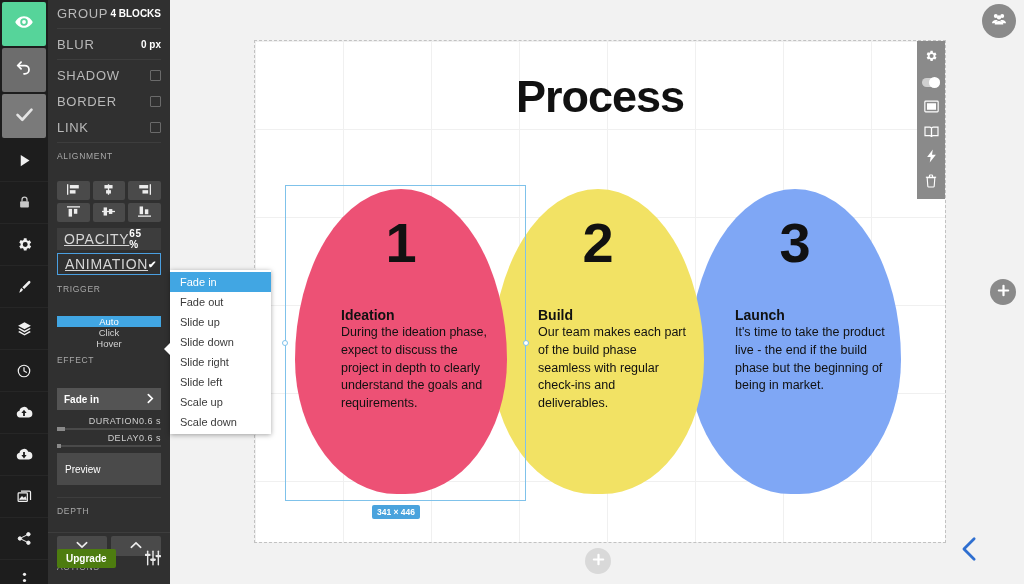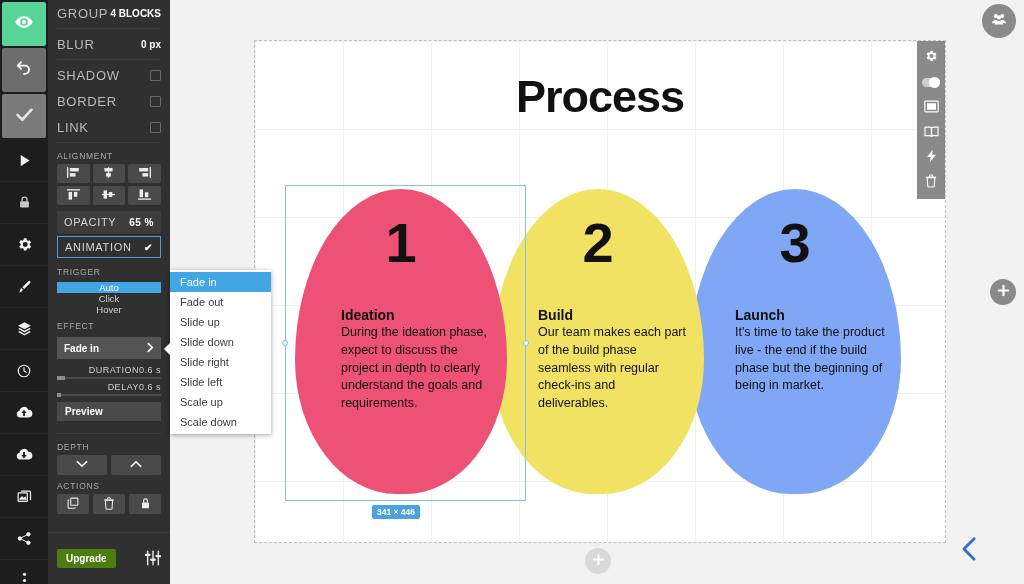--- a/index.html
+++ b/index.html
@@ -45,59 +45,59 @@
     padding: 0 9px; height: 26px;
   }
   .prow .lbl { color: #b9b9b9; text-transform: uppercase; font-size: 13px; letter-spacing: .7px;}
   .prow .val { color: #ffffff; font-size: 10px; font-weight: bold; letter-spacing: 0; }
   .divider { height: 1px; background: #3d3d3d; margin: 2px 9px; }
   .chkbox {
     width: 11px; height: 11px; border: 1px solid #6a6a6a; border-radius: 1px;
     background: transparent;
   }
   .sect-label {
-    padding: 6px 9px 3px 9px; color: #a9a9a9;
+    padding: 6px 9px 20px 9px; color: #a9a9a9;
     text-transform: uppercase; font-size: 8.5px; letter-spacing: .7px;
   }
   .align-grid {
     display: grid; grid-template-columns: repeat(3, 1fr);
     gap: 3px; padding: 0 9px 3px 9px;
   }
   .align-btn {
     background: #4a4a4a; height: 19px; border-radius: 2px;
     display: flex; align-items: center; justify-content: center;
   }
   .boxed {
     margin: 3px 9px; background: #3d3d3d; height: 22px;
     display: flex; align-items: center; justify-content: space-between;
     padding: 0 7px;
   }
   .boxed.active { background: #303030; border: 1px solid #4a9fe0; }
-  .boxed .lbl { text-transform: uppercase; font-size: 11px; color: #d6d6d6; letter-spacing: .7px;}
+  .boxed .lbl { text-transform: uppercase; font-size: 14px; color: #d6d6d6; letter-spacing: .7px; text-decoration: underline;}
   .boxed .val { color: #fff; font-size: 10px; font-weight: bold; }
   .trigger-row { display: flex; margin: 2px 9px 0 9px; flex-direction: column; }
   .trg {
     flex: 1; height: 20px; font-size: 9.5px; color: #d2d2d2;
     display: flex; align-items: center; justify-content: center;
     background: transparent; letter-spacing: 0;
   }
   .trg.on { background: #41a6e3; color: #fff; }
   .effect-sel {
     margin: 3px 9px; height: 22px; background: #545454;
     display: flex; align-items: center; justify-content: space-between;
     padding: 0 7px; color: #fff; font-size: 10px; font-weight: bold; letter-spacing: 0;
   }
   .slider-row { padding: 3px 9px 0 9px; }
   .slider-top { display: flex; justify-content: flex-end; align-items: baseline; }
   .slider-track { height: 2px; background: #4a4a4a; margin-top: 2px; position: relative;}
   .slider-knob { position: absolute; top: -1px; width: 8px; height: 4px; background: #8a8a8a;}
   .preview-btn {
-    margin: 6px 9px 0 9px; height: 19px; background: #4a4a4a;
+    margin: 6px 9px 0 9px; height: 32px; background: #4a4a4a;
     display: flex; align-items: center; padding-left: 8px;
-    color: #fff; font-size: 10px; font-weight: bold; letter-spacing: 0;
+    color: #fff; font-size: 10px; font-weight: normal; letter-spacing: 0;
   }
   .depth-grid, .actions-grid {
     display: grid; grid-template-columns: repeat(2, 1fr);
     gap: 4px; padding: 0 9px;
   }
   .actions-grid { grid-template-columns: repeat(3, 1fr); }
   .depth-btn, .act-btn {
     background: #4a4a4a; height: 20px; border-radius: 2px;
     display: flex; align-items: center; justify-content: center;
   }

